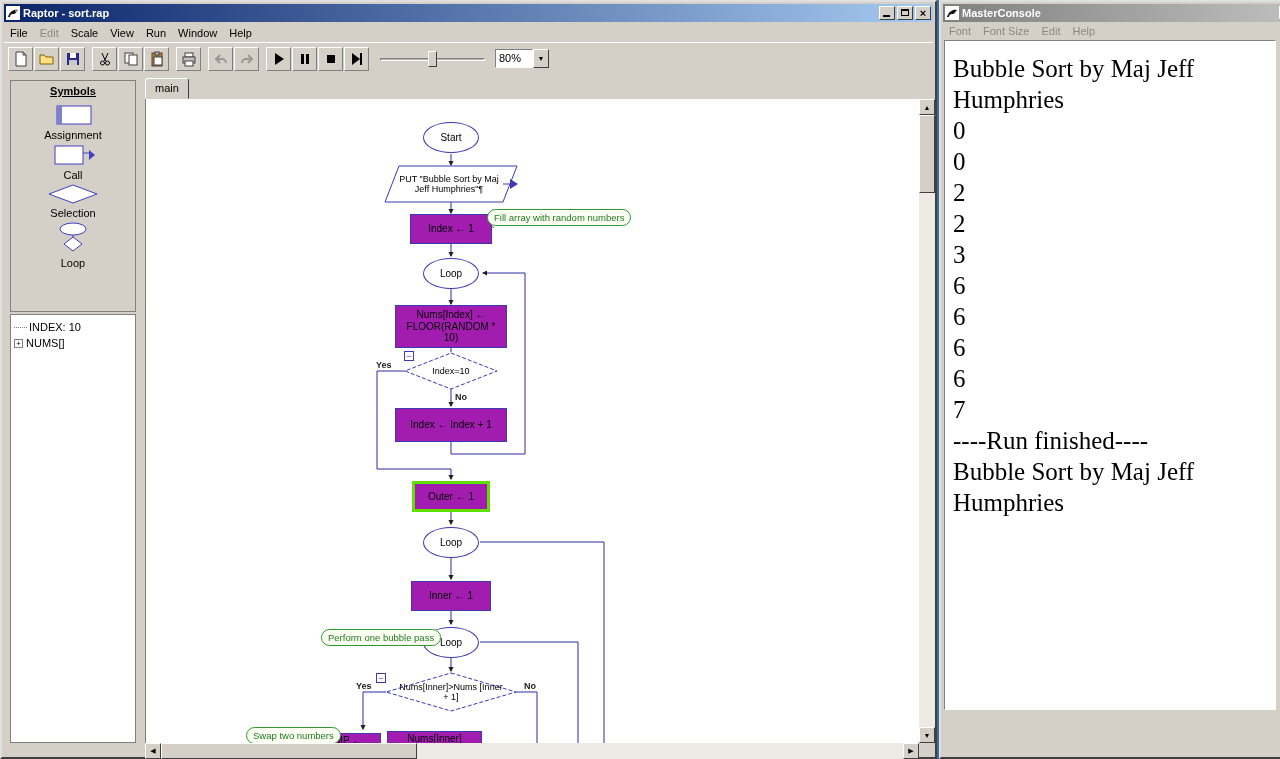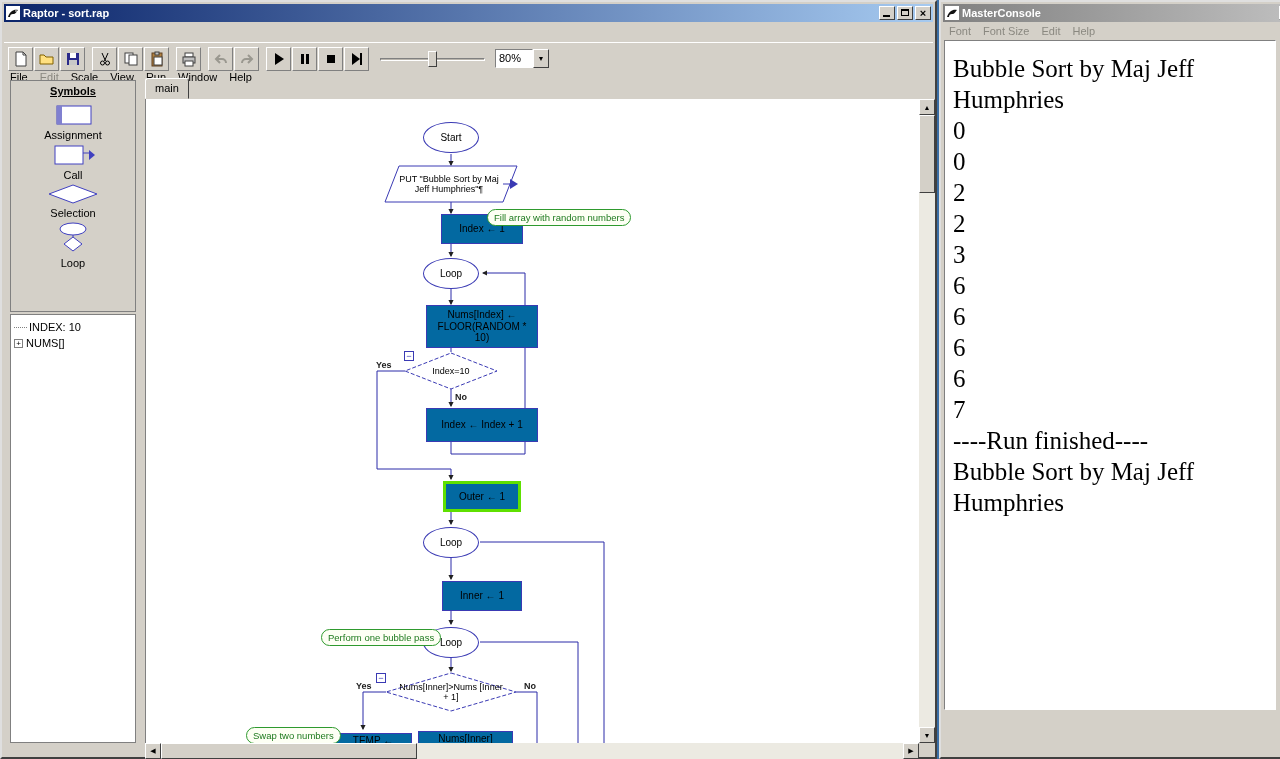--- a/index.html
+++ b/index.html
@@ -44,21 +44,21 @@
   .expander { width:9px; height:9px; border:1px solid #808080; background:#fff; font-size:8px; line-height:7px; text-align:center; margin:0 3px 0 1px; }
 
   
   .tabstrip { position:absolute; left:141px; top:76px; width:792px; height:21px; }
   .tab { position:absolute; left:2px; top:0; width:44px; height:21px; background:#D4D0C8; border:1px solid; border-color:#fff #404040 #D4D0C8 #fff; border-radius:3px 3px 0 0; text-align:center; padding-top:3px; }
   .canvas { position:absolute; left:143px; top:97px; width:774px; height:644px; background:#fff; border-left:1px solid #808080; overflow:hidden; }
   .flowsvg { position:absolute; left:0; top:0; }
 
   .node { position:absolute; font-size:10px; text-align:center; display:flex; align-items:center; justify-content:center; line-height:1.15; }
   .oval { border:1px solid #3A3AB4; border-radius:50%; background:#fff; }
-  .rect { border:1px solid #3A3AB4; background:#0369a1; padding:1px 2px;margin-left:31px; }
+  .rect { border:1px solid #3A3AB4; background:#a21caf; padding:1px 2px; }
   .rect.hl { border:3px solid #5FE000; }
   .freetext { background:transparent; }
   .comment { position:absolute; border:1px solid #2E9A2E; border-radius:9px; background:#FDFFF4; color:#1E7A1E; font-size:9.5px; padding:2px 6px; white-space:nowrap; }
   .branchlbl { position:absolute; font-size:9px; font-weight:bold; color:#202020; }
   .collapse { position:absolute; width:10px; height:10px; border:1px solid #3A3AB4; background:#fff; font-size:9px; line-height:8px; text-align:center; color:#3A3AB4; }
 
   
   .sb { position:absolute; background:#ECEAE2; }
   .sb-btn { position:absolute; width:16px; height:16px; background:#D4D0C8; border:1px solid; border-color:#fff #404040 #404040 #fff; font-size:7px; display:flex; align-items:center; justify-content:center; }
   .sb-thumb { position:absolute; background:#D4D0C8; border:1px solid; border-color:#fff #404040 #404040 #fff; }
@@ -89,21 +89,21 @@
         </span>
       <span class="tbtn">
           <span class="maxi"></span>
         </span>
       <span class="tbtn">
           <span class="clos">×</span>
         </span>
     </span>
   </div>
 
-  <div class="menubar" style="left:2px;top:22px;right:2px;margin-top:44px;">
+  <div class="menubar" style="left:2px;top:22px;right:2px;">
     <span class="menuitem">File</span>
     <span class="menuitem disabled">Edit</span>
     <span class="menuitem">Scale</span>
     <span class="menuitem">View</span>
     <span class="menuitem">Run</span>
     <span class="menuitem">Window</span>
     <span class="menuitem">Help</span>
   </div>
 
   <div class="toolbar">

